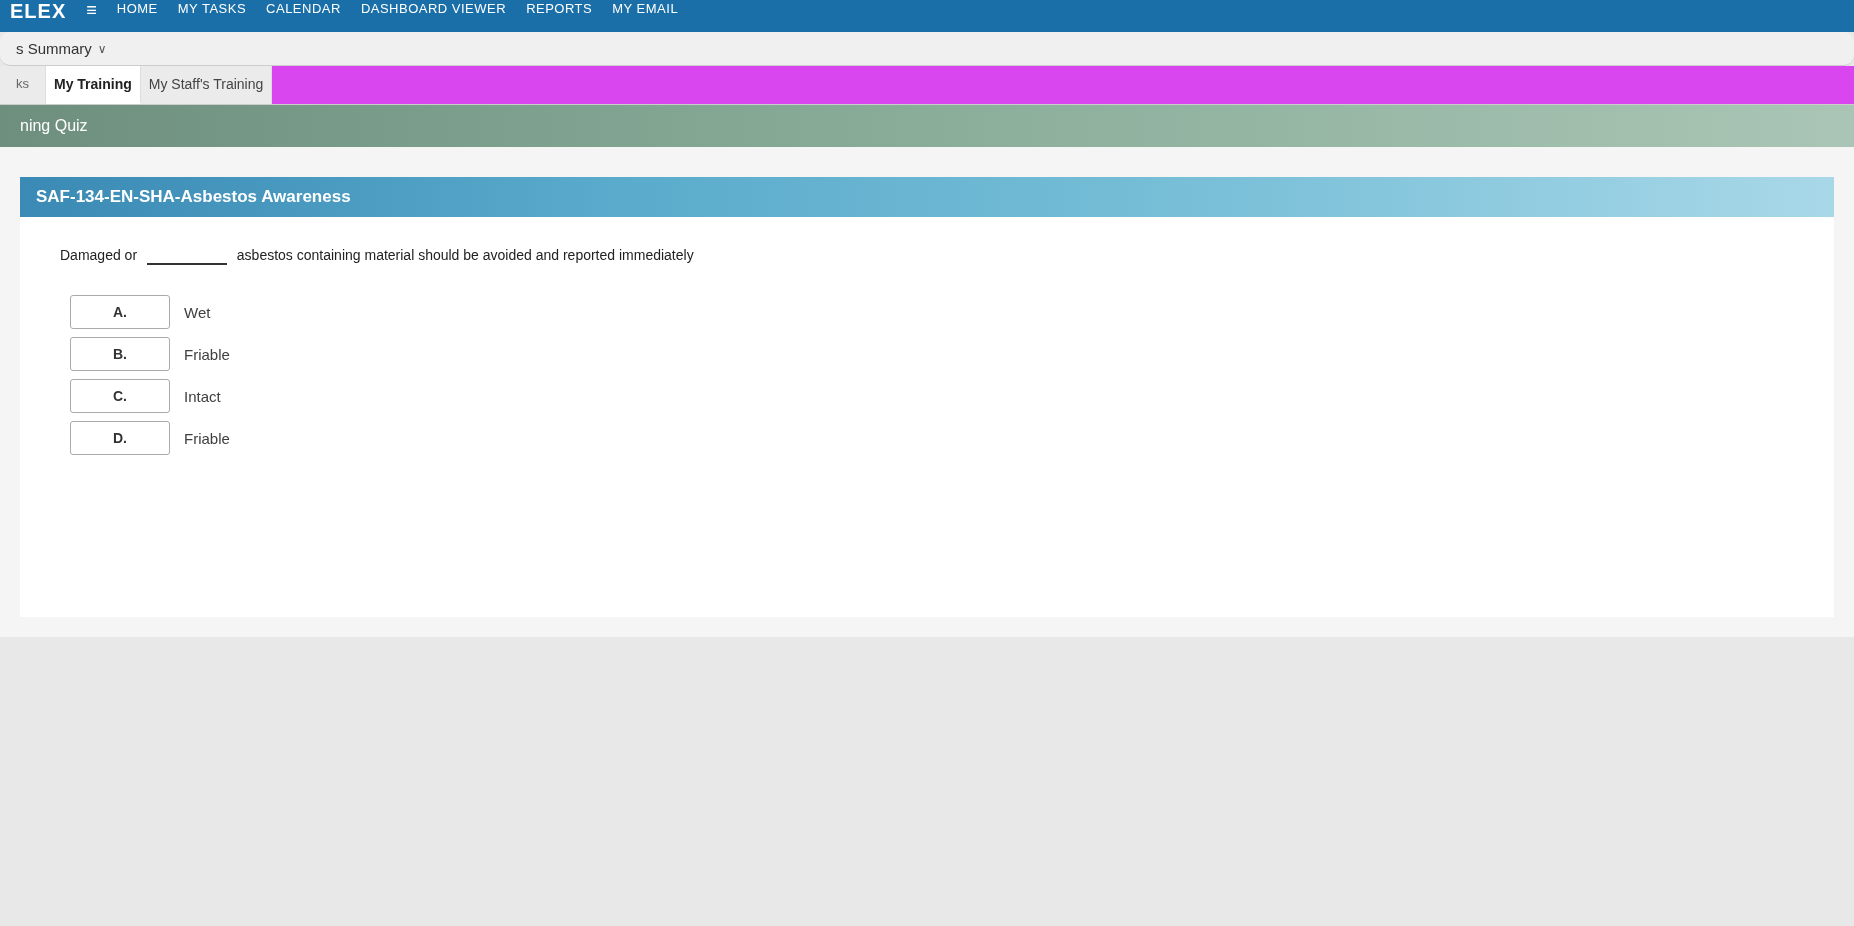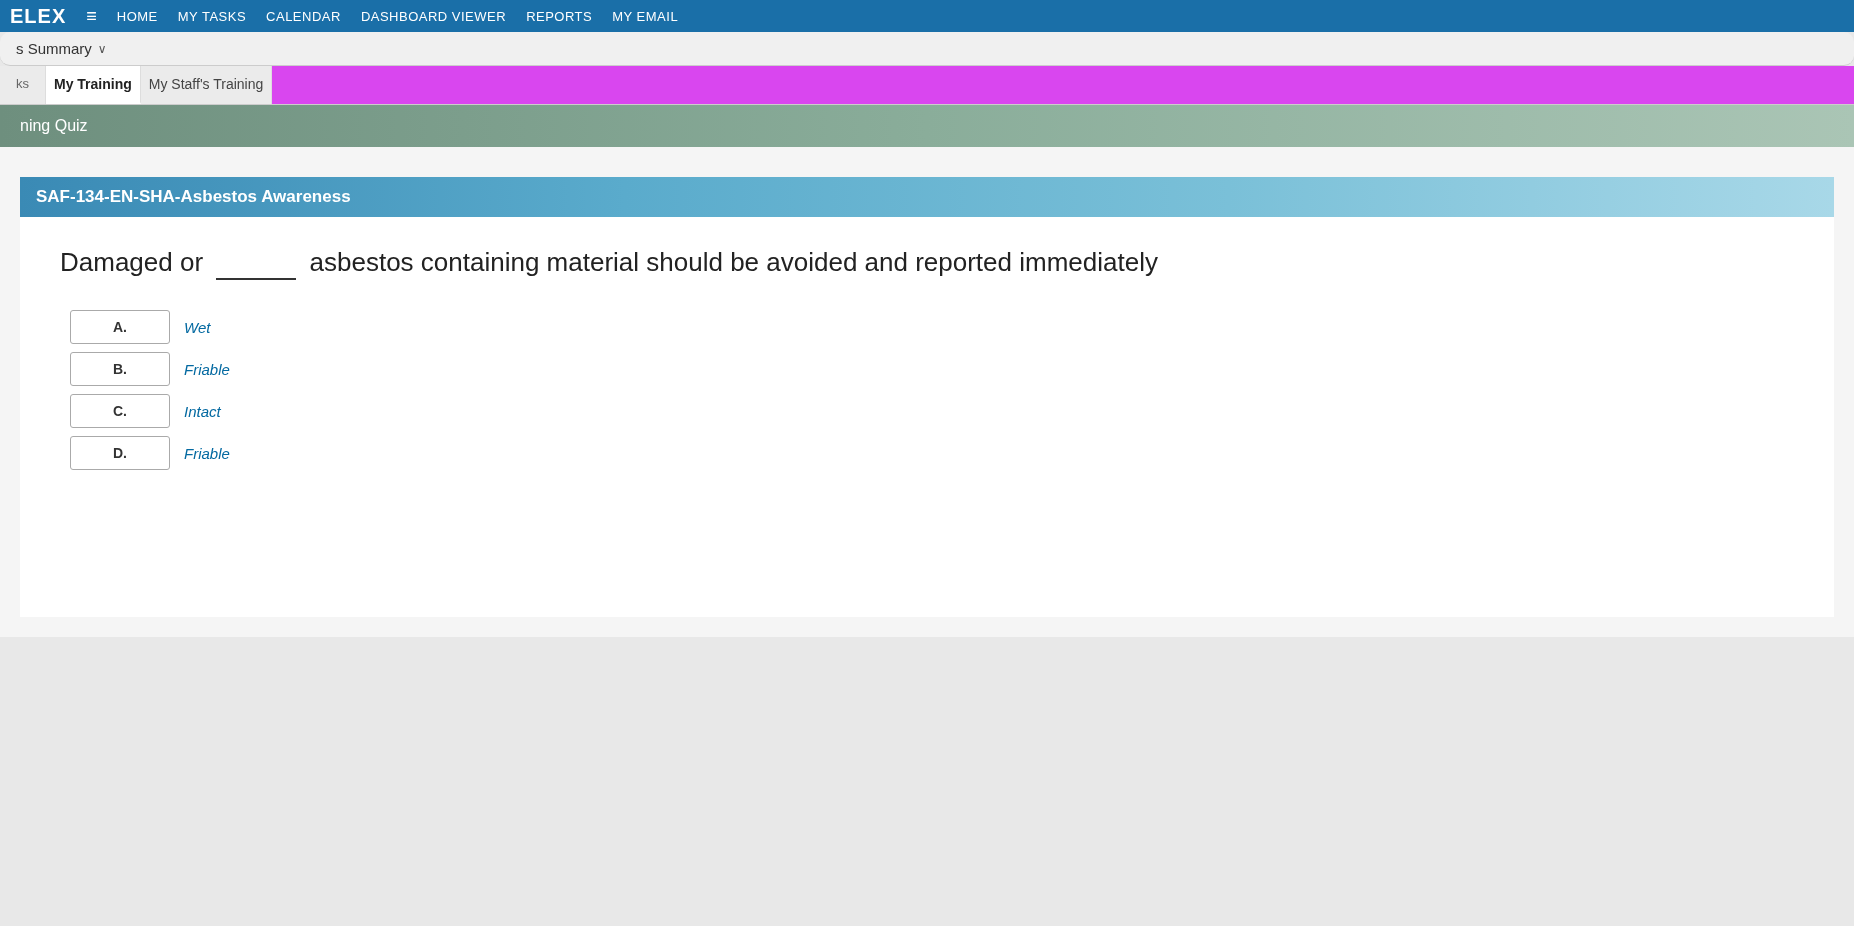--- a/index.html
+++ b/index.html
@@ -2,21 +2,21 @@
 <html><head>
   <meta charset="utf-8">
   <style>
     * { margin: 0; padding: 0; box-sizing: border-box; }
     body { font-family: Arial, sans-serif; background: #e8e8e8; font-size: 14px; }
 
     
     .top-nav {
       background: #1a6fa8;
       display: flex;
-      align-items: center;
+      align-items: flex-start;
       padding: 0 10px;
       height: 32px;
       gap: 20px;
     }
     .logo {
       color: white;
       font-weight: bold;
       font-size: 20px;
       letter-spacing: 1px;
       font-family: 'Arial Black', sans-serif;
@@ -117,21 +117,21 @@
       margin-bottom: 0;
     }
 
     
     .question-area {
       background: white;
       padding: 30px 40px;
       min-height: 400px;
     }
     .question-text {
-      font-size: 26px;
+      font-size: 14px;
       color: #222;
       margin-bottom: 30px;
       font-weight: normal;
     }
     .question-text .blank {
       border-bottom: 2px solid #333;
       display: inline-block;
       min-width: 80px;
       margin: 0 6px;
     }
@@ -157,22 +157,21 @@
       text-align: center;
       padding: 8px 0;
       font-size: 14px;
       font-weight: bold;
       color: #333;
       cursor: pointer;
       flex-shrink: 0;
     }
     .answer-text {
       font-size: 15px;
-      color: #0369a1;
-      font-style: italic;
+      color: #404040;
     }
 
     .content-wrapper {
       background: #e8e8e8;
     }
   </style>
 </head>
 <body>
 
 <nav class="top-nav">

